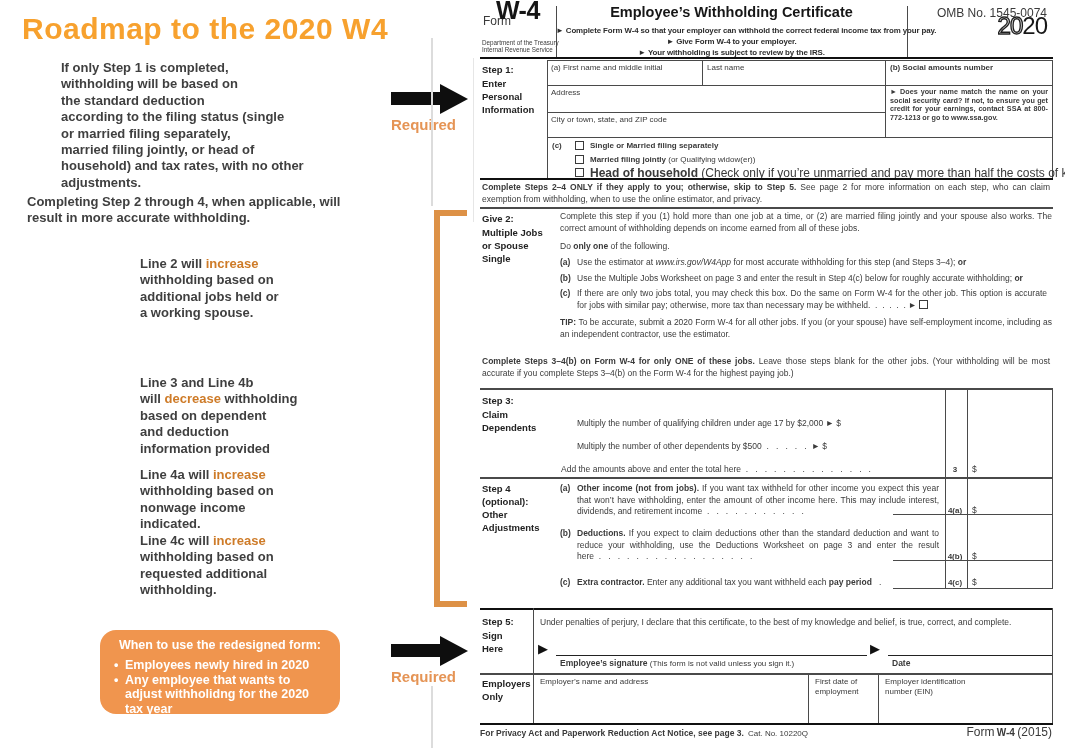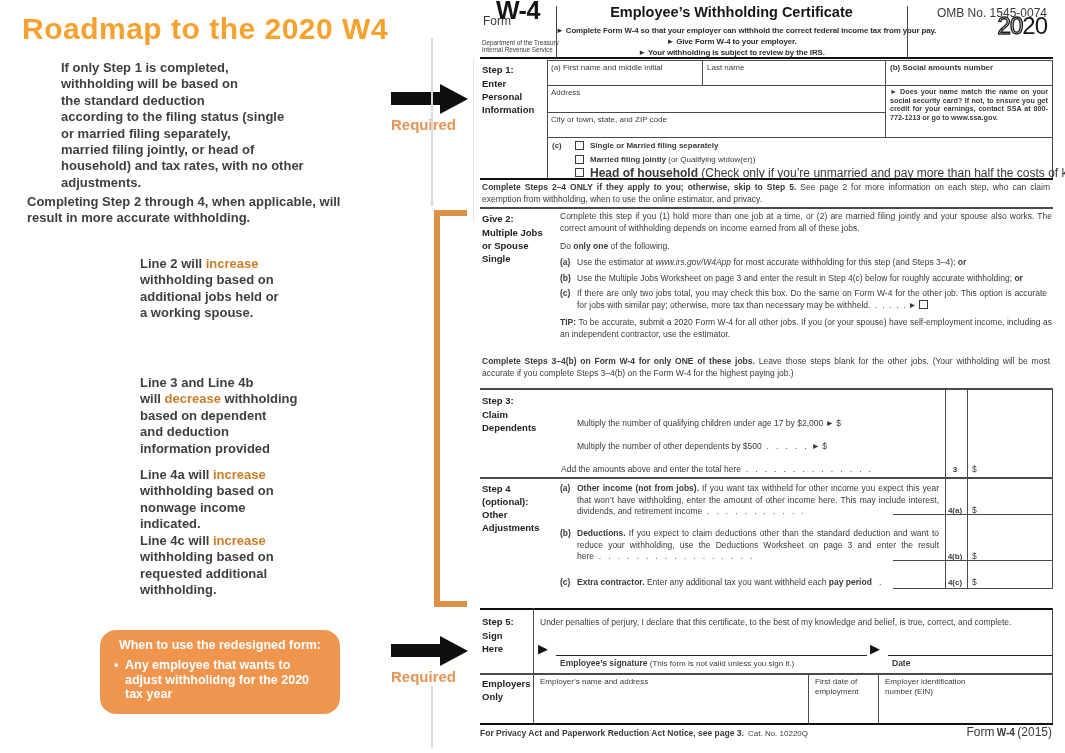--- a/index.html
+++ b/index.html
@@ -80,20 +80,21 @@
 indicated.</span></div>
 
   <div class="abs lp pre" style="left:140px;top:533px;width:210px;"><span>Line 4c will </span><span class="hl-or">increase</span><span>
 withholding based on
 requested additional
 withholding.</span></div>
 
   <div class="abs whenbox" style="left:72px;top:630px;width:240px;height:84px;margin-left:28px;">
     <div class="wt">When to use the redesigned form:</div>
     <div style="padding:6px 10px 0 12px;">
+      <div class="wbullet">Employees newly hired in 2020</div>
       <div class="wbullet">Any employee that wants to adjust withholidng for the 2020 tax year</div>
     </div>
   </div>
 
   <div class="abs arrow-shaft" style="left:391px;top:92px;width:50px;height:13px;"></div>
   <div class="abs arrow-head" style="left:440px;top:84px;"></div>
   <div class="abs req" style="left:391px;top:116px;">Required</div>
 
   <div class="abs arrow-shaft" style="left:391px;top:644px;width:50px;height:13px;"></div>
   <div class="abs arrow-head" style="left:440px;top:636px;"></div>

